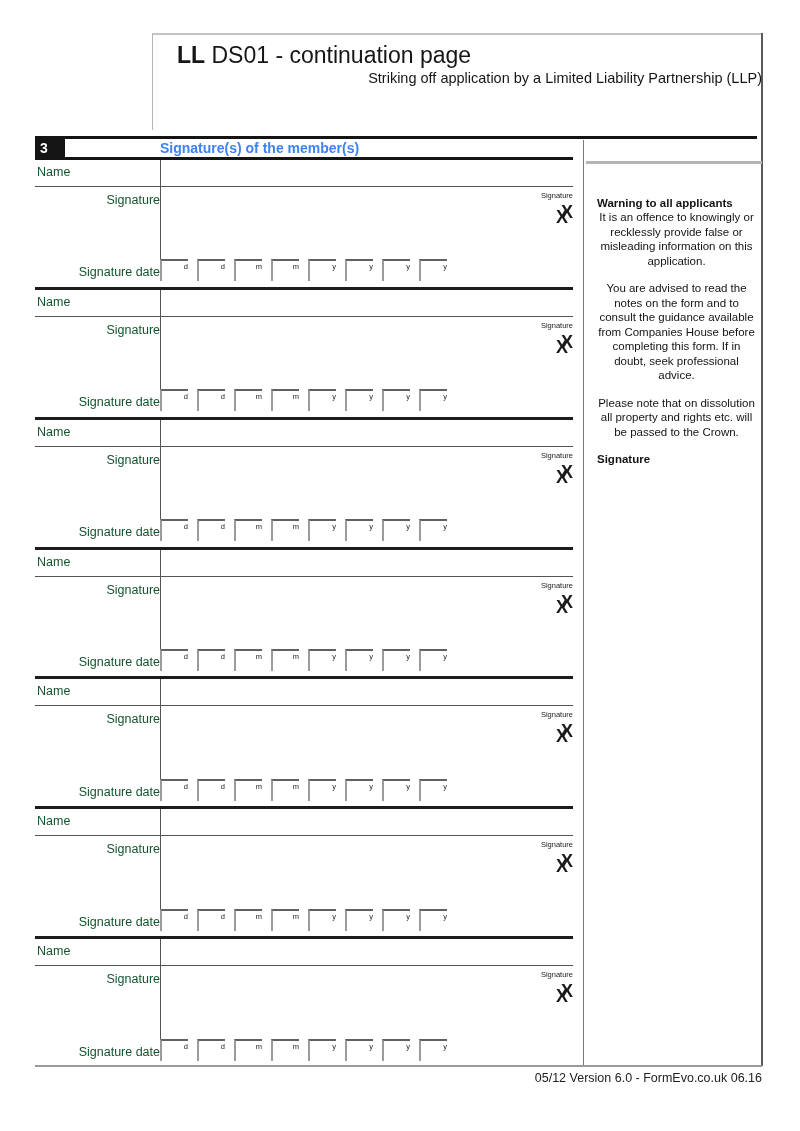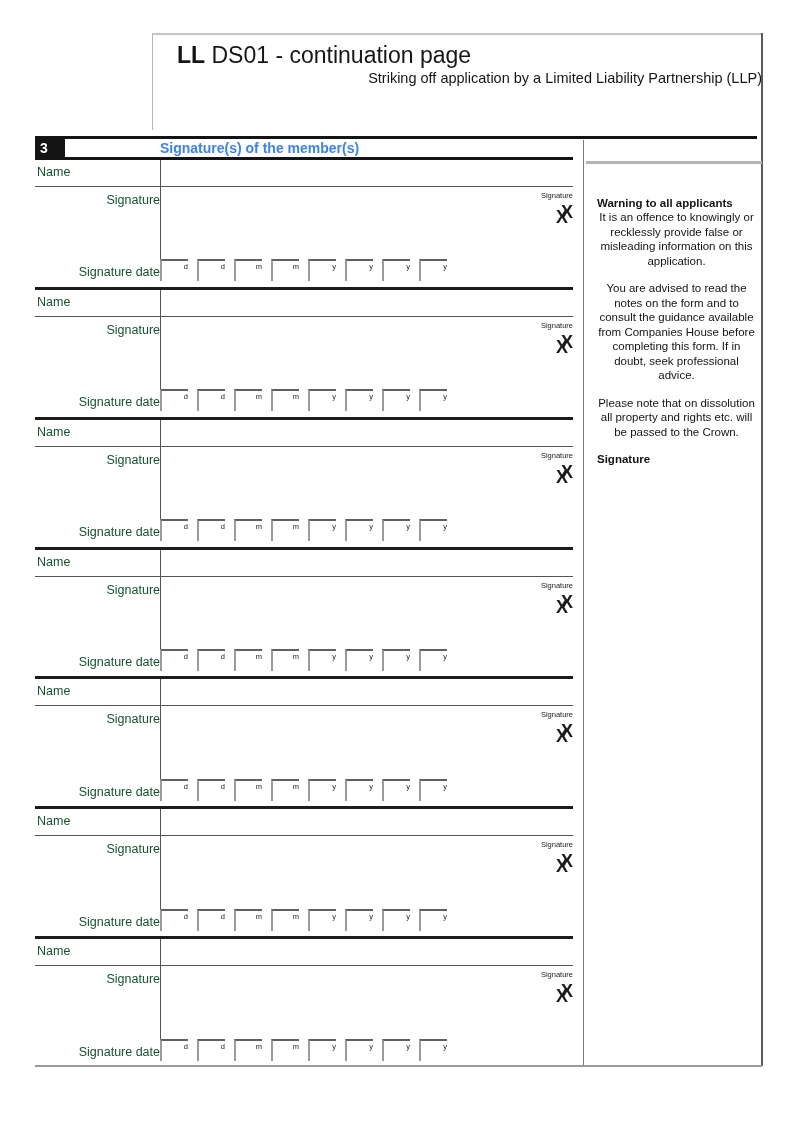--- a/index.html
+++ b/index.html
@@ -270,14 +270,15 @@
 
   <aside class="sidebar">
     <div class="shead">Warning to all applicants</div>
     <p>It is an offence to knowingly or recklessly provide false or misleading information on this application.</p>
     <p>You are advised to read the notes on the form and to consult the guidance available from Companies House before completing this form. If in doubt, seek professional advice.</p>
     <p>Please note that on dissolution all property and rights etc. will be passed to the Crown.</p>
     <div class="shead">Signature</div>
   </aside>
 
   <div class="bottom-rule"></div>
+  <div class="footer">05/12 Version 6.0 - FormEvo.co.uk 06.16</div>
 
 </div>
 
 </body></html>

